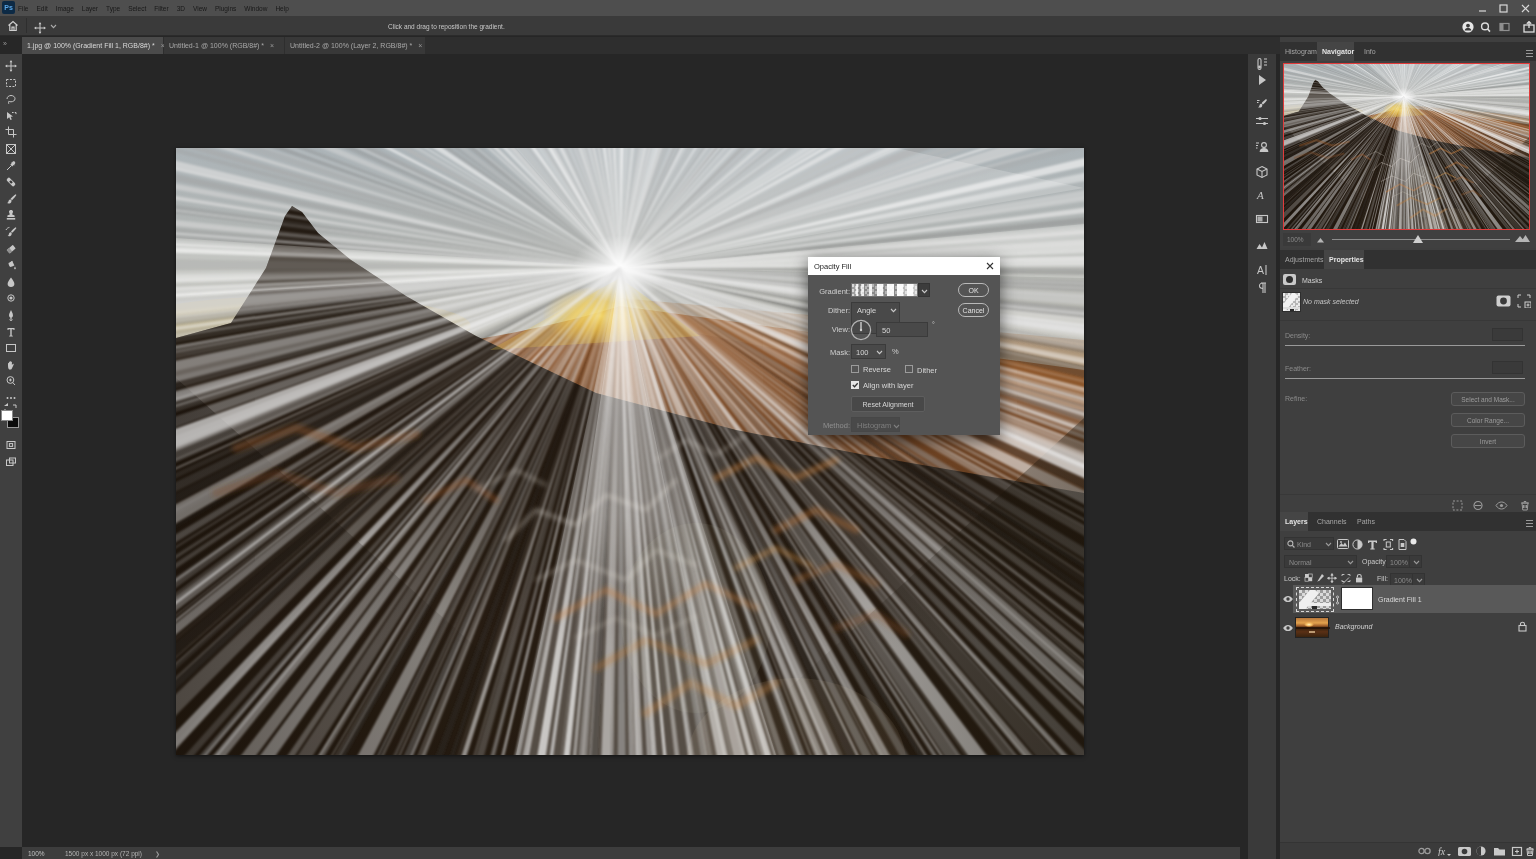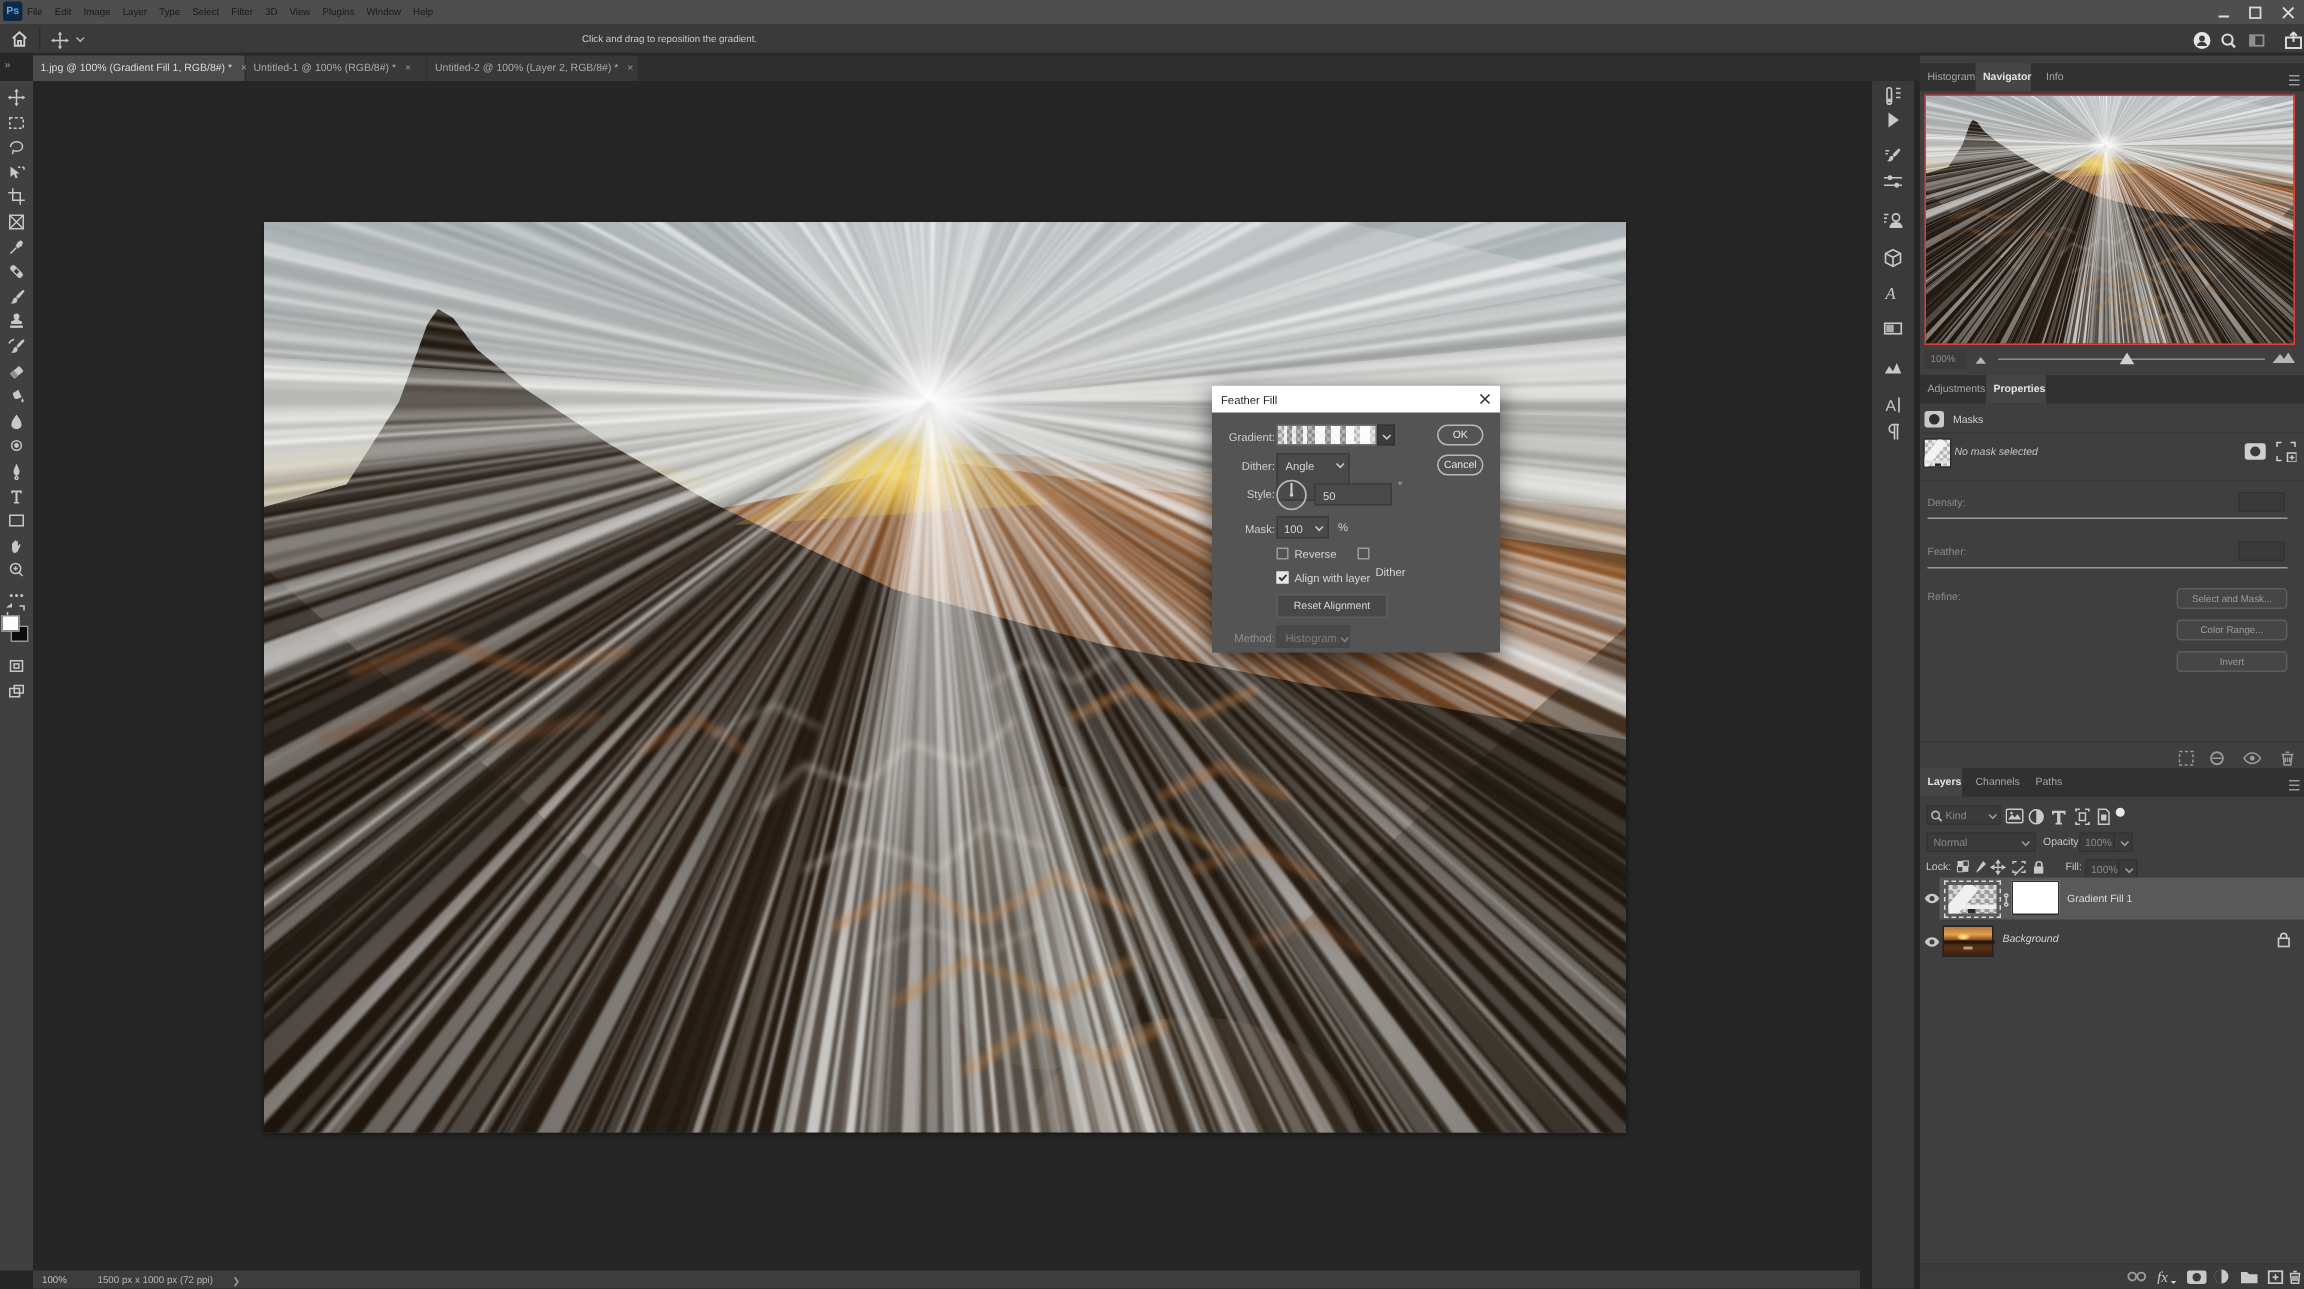--- a/index.html
+++ b/index.html
@@ -1552,21 +1552,21 @@
     <rect x="94.5" y="1.5" width="9" height="8" fill="none" stroke="#c9c9c9" stroke-width="1.2"></rect>
       <path d="M99 3.5 L99 7.5 M97 5.5 L101 5.5" stroke="#c9c9c9" stroke-width="1.1"></path>
   </svg>
   <svg class="abs" style="left:246px;top:809px" width="8" height="10" viewBox="0 0 8 10">
       <path d="M1 3 L7 3 L6.4 9.5 L1.6 9.5 Z M0.5 3 L7.5 3 M2.8 1.6 L5.2 1.6 M2.7 4.5 L2.7 8 M4 4.5 L4 8 M5.3 4.5 L5.3 8" stroke="#c9c9c9" fill="none"></path>
     </svg>
 </div>
 
 <div id="dialog">
   <div id="dlgtitle">
-    <span style="position:absolute;left:6px;top:5px">Feather Fill</span>
+    <span style="position:absolute;left:6px;top:5px">Opacity Fill</span>
     <svg style="position:absolute;left:178px;top:5px" width="8" height="8" viewBox="0 0 8 8">
         <path d="M1 1 L7 7 M7 1 L1 7" stroke="#333" stroke-width="1.1"></path>
       </svg>
   </div>
   <div class="dlbl" style="left:2px;top:30px">Gradient:</div>
   <div class="abs" style="left:43px;top:26px;width:67px;height:14px;border:1px solid #6e6e6e;background:
      repeating-conic-gradient(#8f8f8f 0 25%, #cfcfcf 0 50%) 0 0/5px 5px">
      <div style="position:absolute;inset:0;background:
        linear-gradient(90deg, rgba(255,255,255,0.15) 0 6%, rgba(255,255,255,0.8) 6% 9%, rgba(110,110,110,0.3) 9% 14%, rgba(255,255,255,0.7) 14% 18%, rgba(120,120,120,0.25) 18% 26%, rgba(255,255,255,0.85) 26% 30%, rgba(125,125,125,0.3) 30% 38%, rgba(255,255,255,0.9) 38% 48%, rgba(130,130,130,0.35) 48% 54%, rgba(255,255,255,0.92) 54% 64%, rgba(120,120,120,0.3) 64% 70%, rgba(255,255,255,0.95) 70% 78%, rgba(255,255,255,0.4) 78% 84%, rgba(255,255,255,0.97) 84% 94%, rgba(255,255,255,0.5) 94% 100%)"></div>
   </div>
@@ -1577,21 +1577,21 @@
     </div>
   <div class="pill" style="top:26px">OK</div>
   <div class="dlbl" style="left:2px;top:49px">Dither:</div>
   <div class="dfield" style="left:43px;top:45px;width:49px;height:32px">
       <span style="position:absolute;left:5px;top:3px">Angle</span>
       <svg class="abs" style="left:38px;top:5px" width="7" height="5" viewBox="0 0 7 5">
         <path d="M1 1 L3.5 3.6 L6 1" stroke="#c9c9c9" stroke-width="1.1" fill="none"></path>
       </svg>
     </div>
   <div class="pill" style="top:46px">Cancel</div>
-  <div class="dlbl" style="left:2px;top:68px">Style:</div>
+  <div class="dlbl" style="left:2px;top:68px">View:</div>
   <svg class="abs" style="left:42px;top:62px" width="22" height="22" viewBox="0 0 22 22">
       <circle cx="11" cy="11" r="9.6" fill="none" stroke="#b5b5b5" stroke-width="1.2"></circle>
       <path d="M11 11 L11 3" stroke="#cfcfcf" stroke-width="1.4"></path>
       <circle cx="11" cy="11" r="1.2" fill="#cfcfcf"></circle>
     </svg>
   <div class="dfield" style="left:68px;top:65px;width:52px;height:15px">
       <span style="position:absolute;left:5px;top:3px">50</span>
     </div>
   <div class="abs" style="left:124px;top:64px;color:#cfcfcf;font-size:7px">°</div>
   <div class="dlbl" style="left:2px;top:91px">Mask:</div>
@@ -1600,21 +1600,21 @@
     </div>
   <div class="dfield" style="left:66px;top:87px;width:12px;height:15px;border-left:none">
       <svg class="abs" style="left:2px;top:5px" width="7" height="5" viewBox="0 0 7 5">
         <path d="M1 1 L3.5 3.6 L6 1" stroke="#c9c9c9" stroke-width="1.1" fill="none"></path>
       </svg>
     </div>
   <div class="abs" style="left:84px;top:90px;color:#cfcfcf">%</div>
   <div class="ck" style="left:43px;top:108px"></div>
   <div class="abs" style="left:55px;top:108px">Reverse</div>
   <div class="ck" style="left:97px;top:108px"></div>
-  <div class="abs" style="left:109px;top:120px">Dither</div>
+  <div class="abs" style="left:109px;top:109px">Dither</div>
   <div class="ck" style="left:43px;top:124px;background:#e6e6e6;border-color:#e6e6e6">
     <svg width="8" height="8" viewBox="0 0 9 9" style="position:absolute;left:-1px;top:-1px">
         <path d="M2 4.5 L4 6.5 L7.5 2.5" stroke="#333" stroke-width="1.4" fill="none"></path>
       </svg>
   </div>
   <div class="abs" style="left:55px;top:124px">Align with layer</div>
   <div class="abs" style="left:43px;top:139px;width:74px;height:16px;background:#484848;border:1px solid #5e5e5e;border-radius:2px;text-align:center;padding-top:4px;font-size:7px;color:#d6d6d6">Reset Alignment</div>
   <div class="dlbl dim" style="left:2px;top:164px;color:#8f8f8f">Method:</div>
   <div class="dfield" style="left:43px;top:160px;width:49px;height:15px;border-color:#474747">
       <span class="dim" style="position:absolute;left:5px;top:3px;color:#7f7f7f">Histogram</span>

